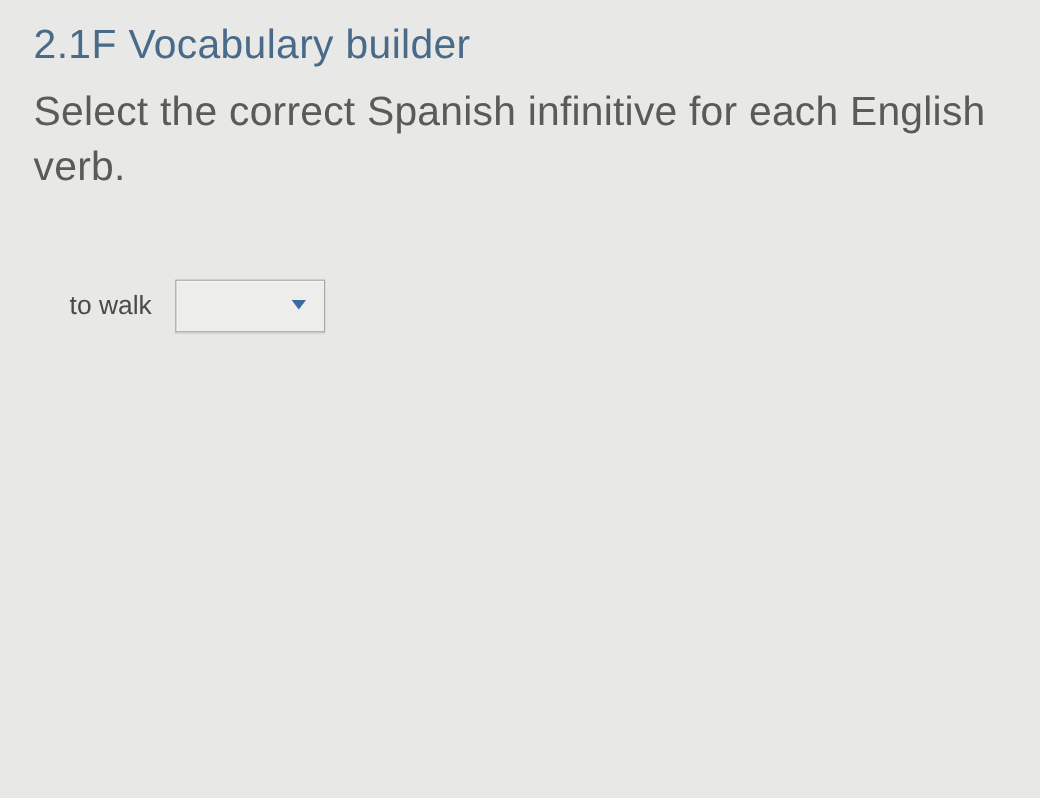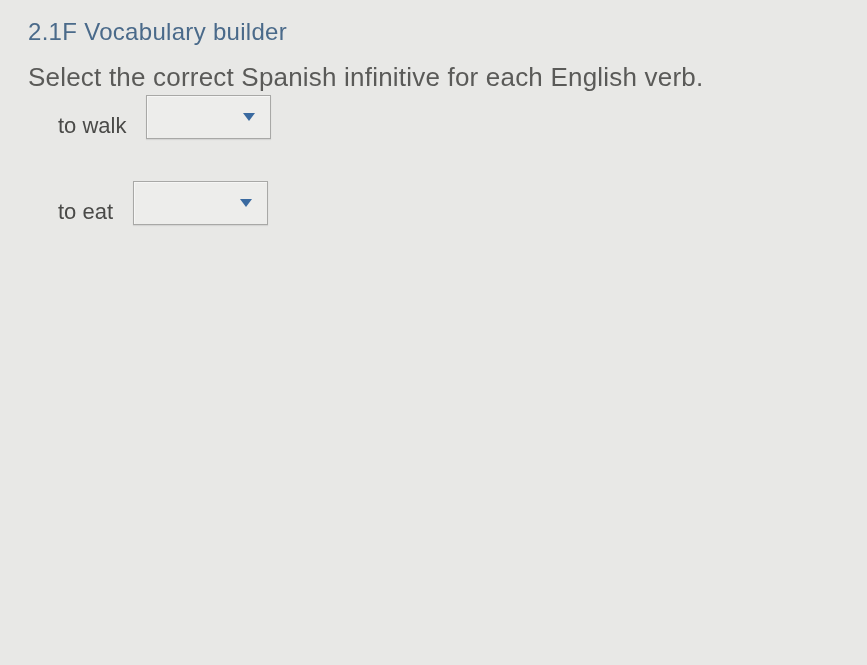--- a/index.html
+++ b/index.html
@@ -10,38 +10,39 @@
     body {
       font-family: Arial, Helvetica, sans-serif;
       background: #e8e8e6;
       width: 867px;
       height: 665px;
       padding: 18px 28px;
       color: #4a4a48;
     }
     .title {
       color: #4a6a8a;
-      font-size: 24px;
+      font-size: 34px;
       font-weight: 500;
       margin-bottom: 14px;
       letter-spacing: 0.3px;
     }
     .instruction {
       color: #5a5a58;
-      font-size: 26px;
+      font-size: 34px;
       font-weight: 400;
       line-height: 1.35;
+      margin-bottom: 70px;
       letter-spacing: 0.2px;
     }
     .items {
       padding-left: 30px;
     }
     .item-row {
       display: flex;
-      align-items: flex-end;
+      align-items: center;
       margin-bottom: 42px;
       gap: 16px;
     }
     .item-label {
       color: #4a4a48;
       font-size: 22px;
       font-weight: 400;
       text-align: right;
       margin-right: 4px;
     }
@@ -80,24 +81,14 @@
         <svg viewBox="0 0 14 10">
             <polygon points="1,1 13,1 7,9" fill="#3a6aa0"></polygon>
           </svg>
       </span>
     </div>
   </div>
 
 
 
 
-  <div class="item-row">
-    <span class="item-label">to eat</span>
-    <div class="dropdown w-135">
-      <span>
-        <svg viewBox="0 0 14 10">
-            <polygon points="1,1 13,1 7,9" fill="#3a6aa0"></polygon>
-          </svg>
-      </span>
-    </div>
-  </div>
 
 </div>
 
 </body></html>

